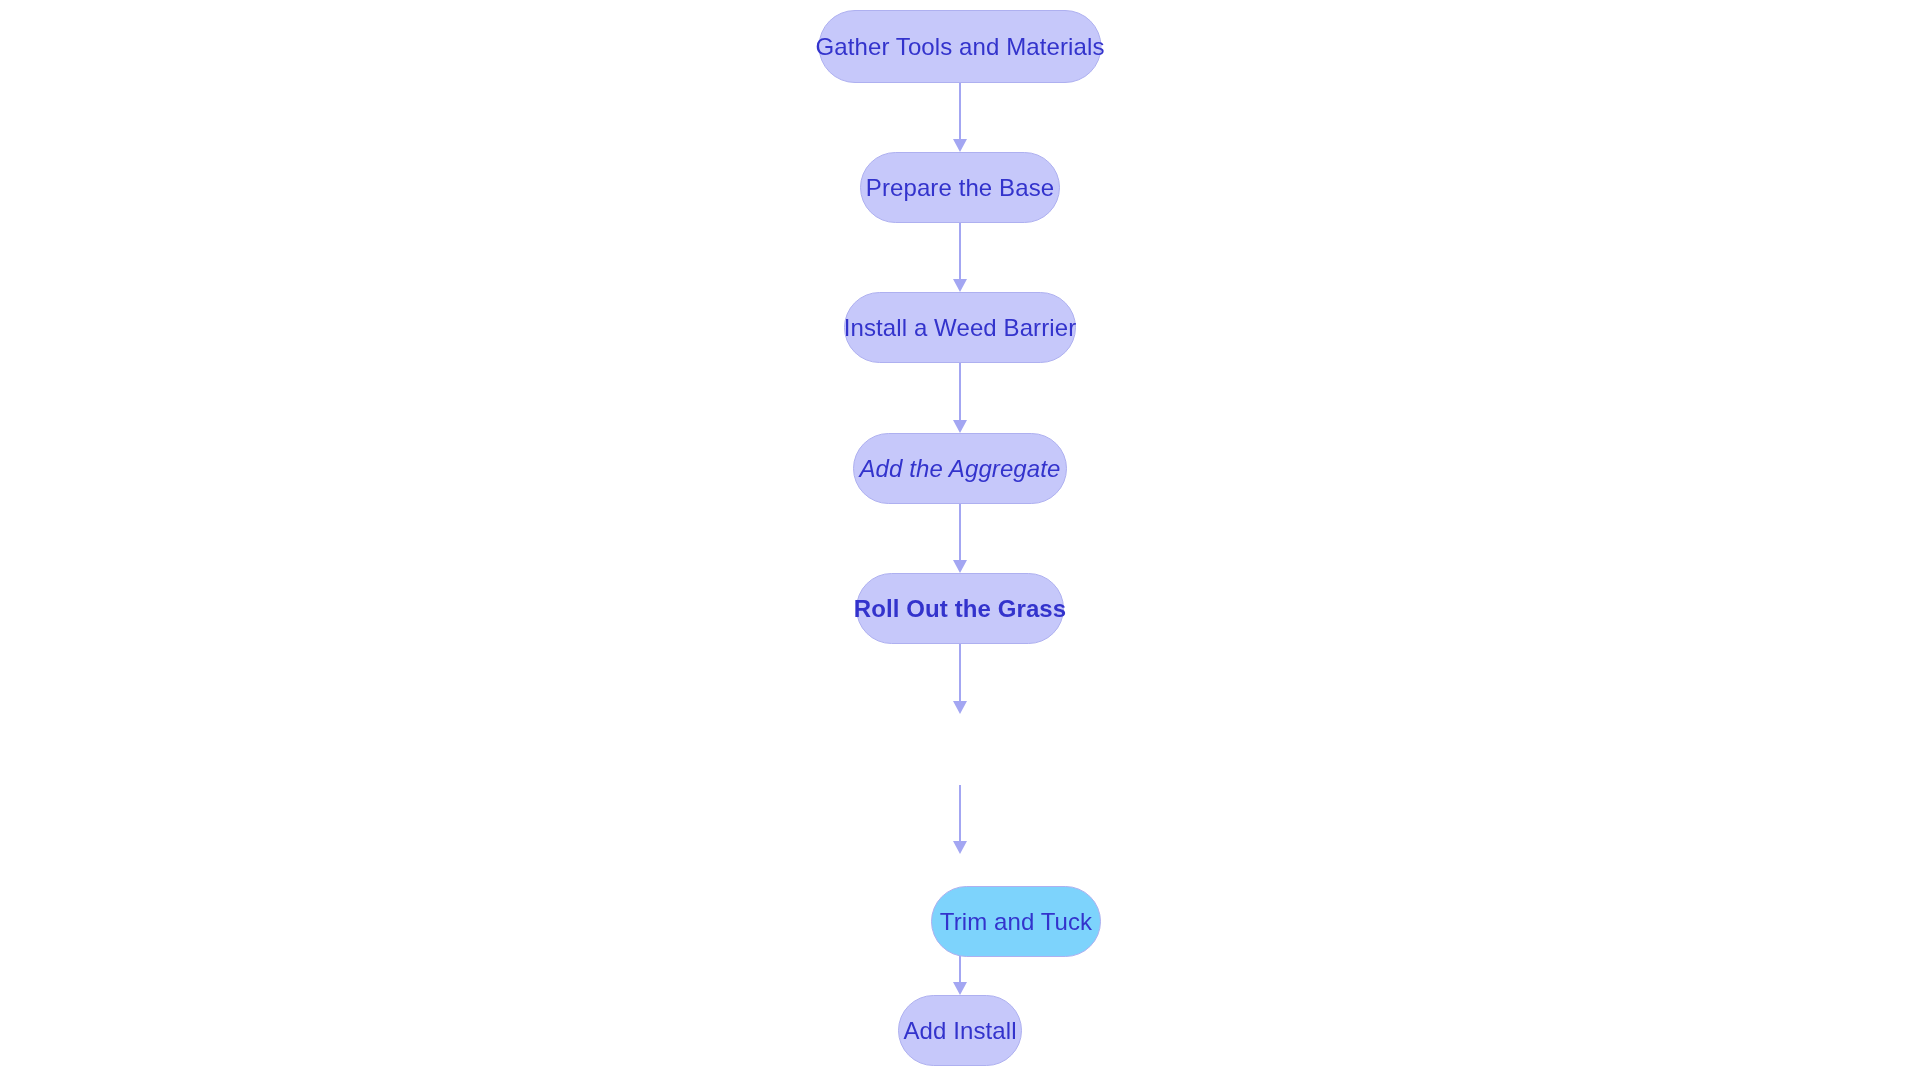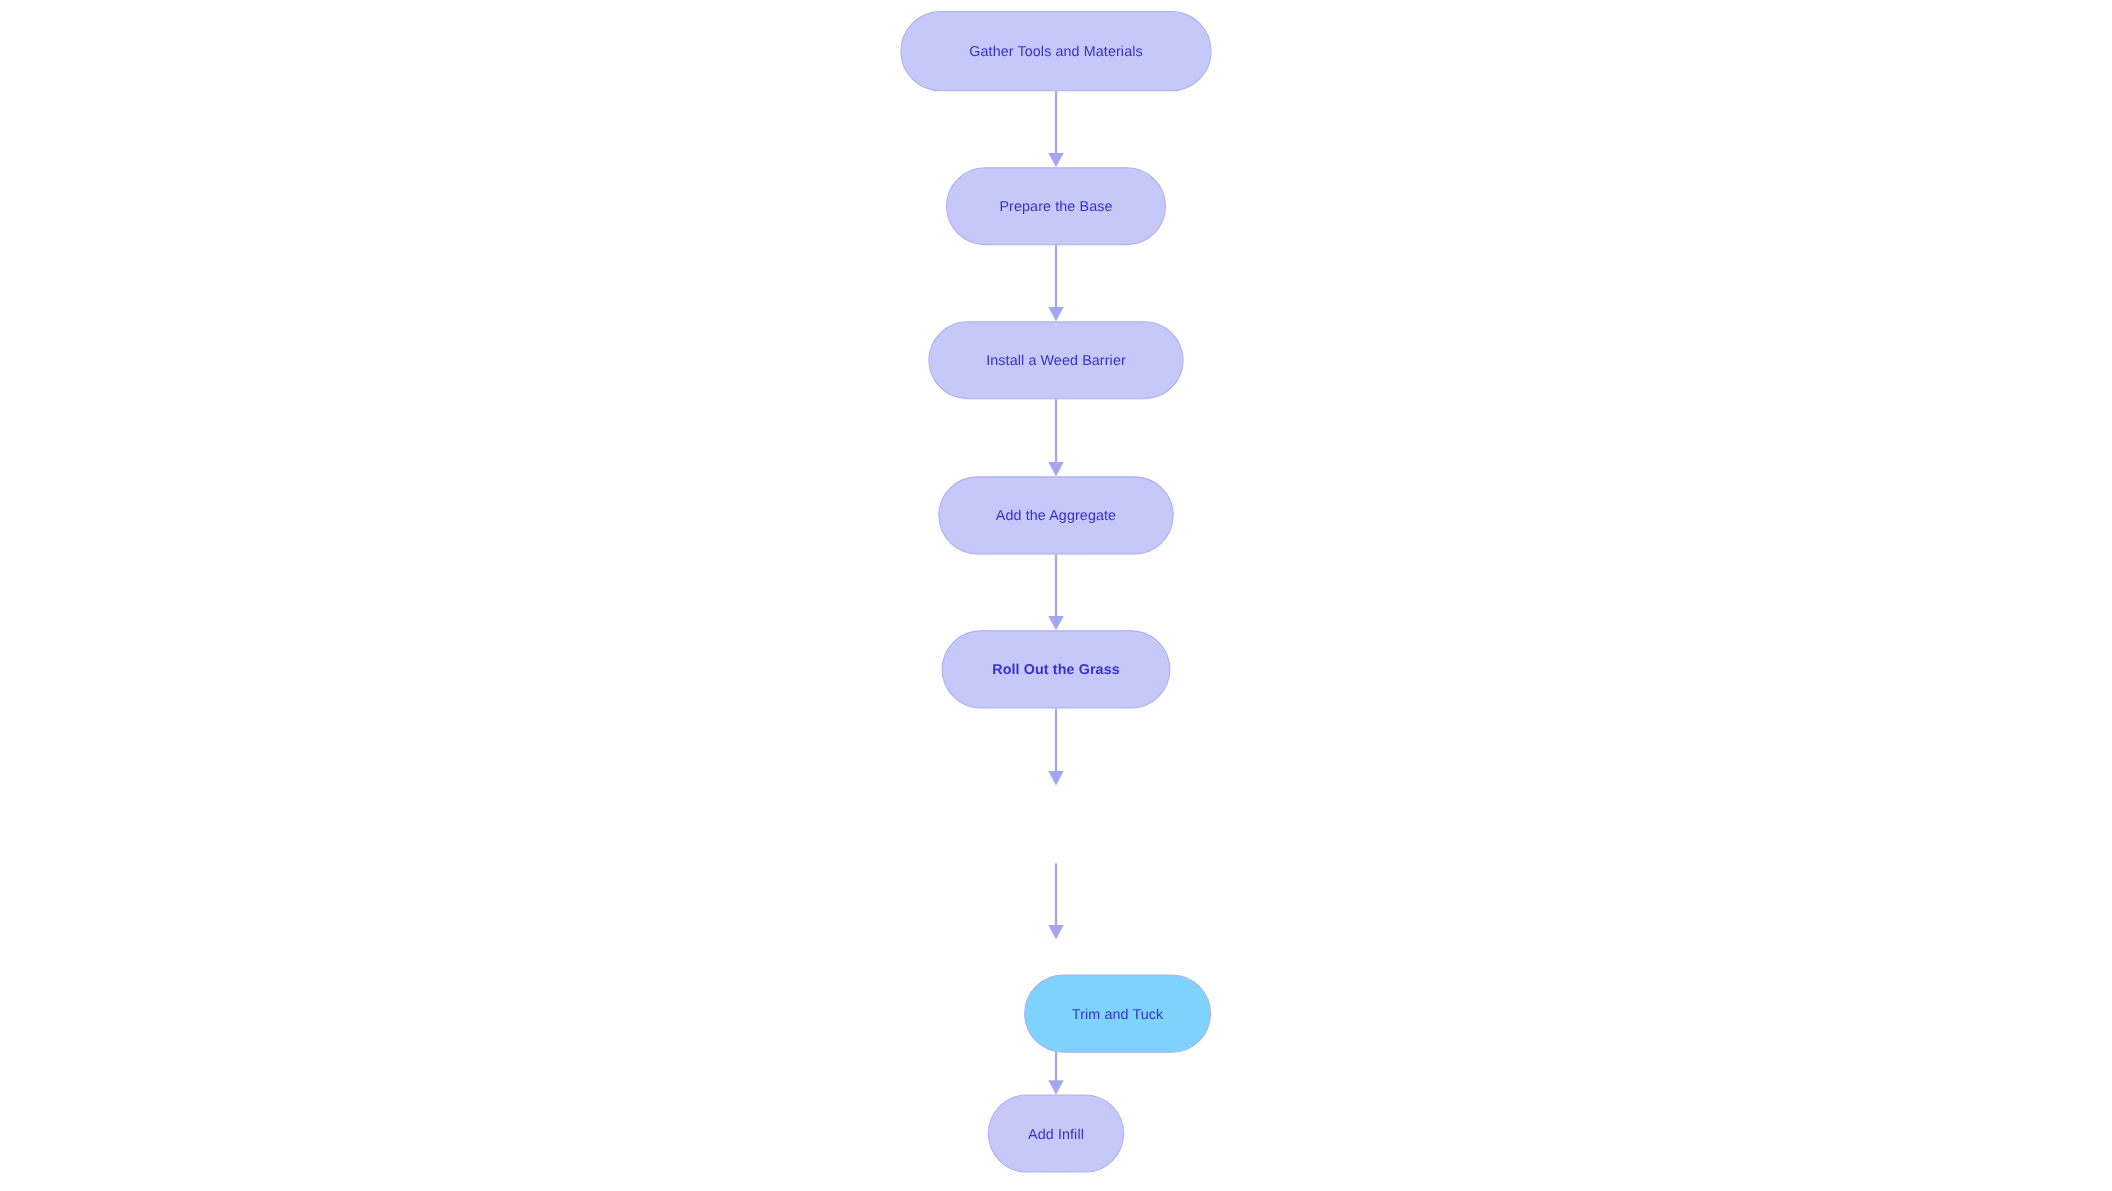--- a/index.html
+++ b/index.html
@@ -50,21 +50,21 @@
     box-sizing: border-box;
     background: #c6c8fa;
     border: 1.3px solid #aeb0f0;
     border-radius: 999px;
     transform: translateX(-50%);
   }
 
   .flow-node-label {
     color: #3333cc;
     font-family: "Liberation Sans", sans-serif;
-    font-size: 13px;
+    font-size: 24px;
     font-weight: 400;
     line-height: 1;
     letter-spacing: 0.1px;
     white-space: nowrap;
     user-select: none;
   }
 </style>
 </head>
 <body>
 
@@ -90,27 +90,27 @@
   <div id="node-layer">
       <div class="flow-node" style="left: 960px; top: 10px; width: 283px; height: 73px; background: rgb(198, 200, 250); border-color: rgb(174, 176, 240);">
         <span class="flow-node-label" style="color: rgb(51, 51, 204);">Gather Tools and Materials</span>
       </div>
       <div class="flow-node" style="left: 960px; top: 152px; width: 200px; height: 71px; background: rgb(198, 200, 250); border-color: rgb(174, 176, 240); justify-content: center;">
         <span class="flow-node-label" style="color: rgb(51, 51, 204);">Prepare the Base</span>
       </div>
       <div class="flow-node" style="left: 960px; top: 292px; width: 232px; height: 71px; background: rgb(198, 200, 250); border-color: rgb(174, 176, 240);">
         <span class="flow-node-label" style="color: rgb(51, 51, 204); text-align: center;">Install a Weed Barrier</span>
       </div>
-      <div class="flow-node" style="left: 960px; top: 433px; width: 214px; height: 71px; background: rgb(198, 200, 250); border-color: rgb(174, 176, 240);">
+      <div class="flow-node" style="left: 960px; top: 433px; width: 214px; height: 71px; background: rgb(198, 200, 250); border-color: rgb(174, 176, 240); font-style: italic;">
         <span class="flow-node-label" style="color: rgb(51, 51, 204);">Add the Aggregate</span>
       </div>
       <div class="flow-node" style="left: 960px; top: 573px; width: 208px; height: 71px; background: rgb(198, 200, 250); border-color: rgb(174, 176, 240);">
         <span class="flow-node-label" style="color: rgb(51, 51, 204); font-weight: bold;">Roll Out the Grass</span>
       </div>
       <div class="flow-node" style="left: 1016px; top: 854px; width: 170px; height: 71px; background: #7dd3fc; border-color: rgb(174, 176, 240); margin-top: 32px;">
         <span class="flow-node-label" style="color: rgb(51, 51, 204);">Trim and Tuck</span>
       </div>
       <div class="flow-node" style="left: 960px; top: 995px; width: 124px; height: 71px; background: rgb(198, 200, 250); border-color: rgb(174, 176, 240);">
-        <span class="flow-node-label" style="color: rgb(51, 51, 204);">Add Infill</span>
+        <span class="flow-node-label" style="color: rgb(51, 51, 204);">Add Install</span>
       </div>
     </div>
 
 </div>
 
 </body></html>

